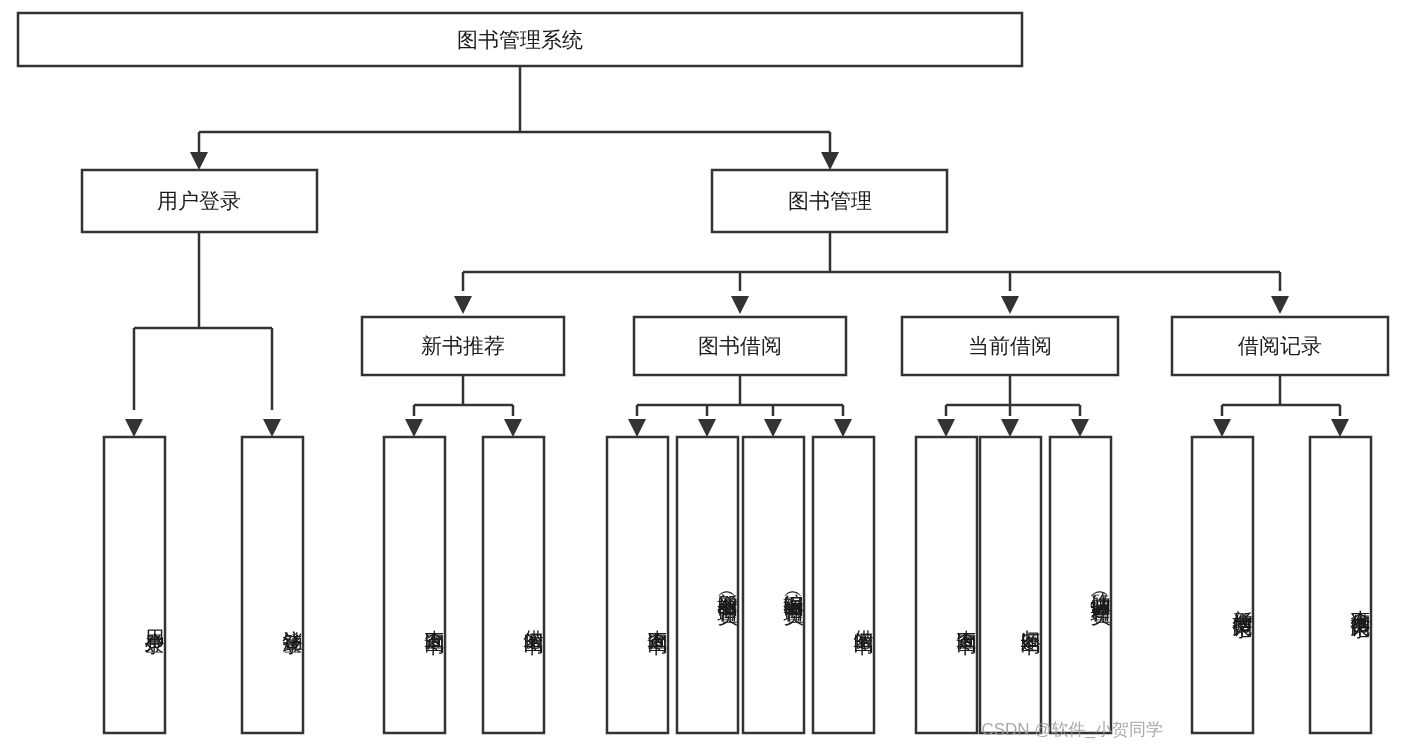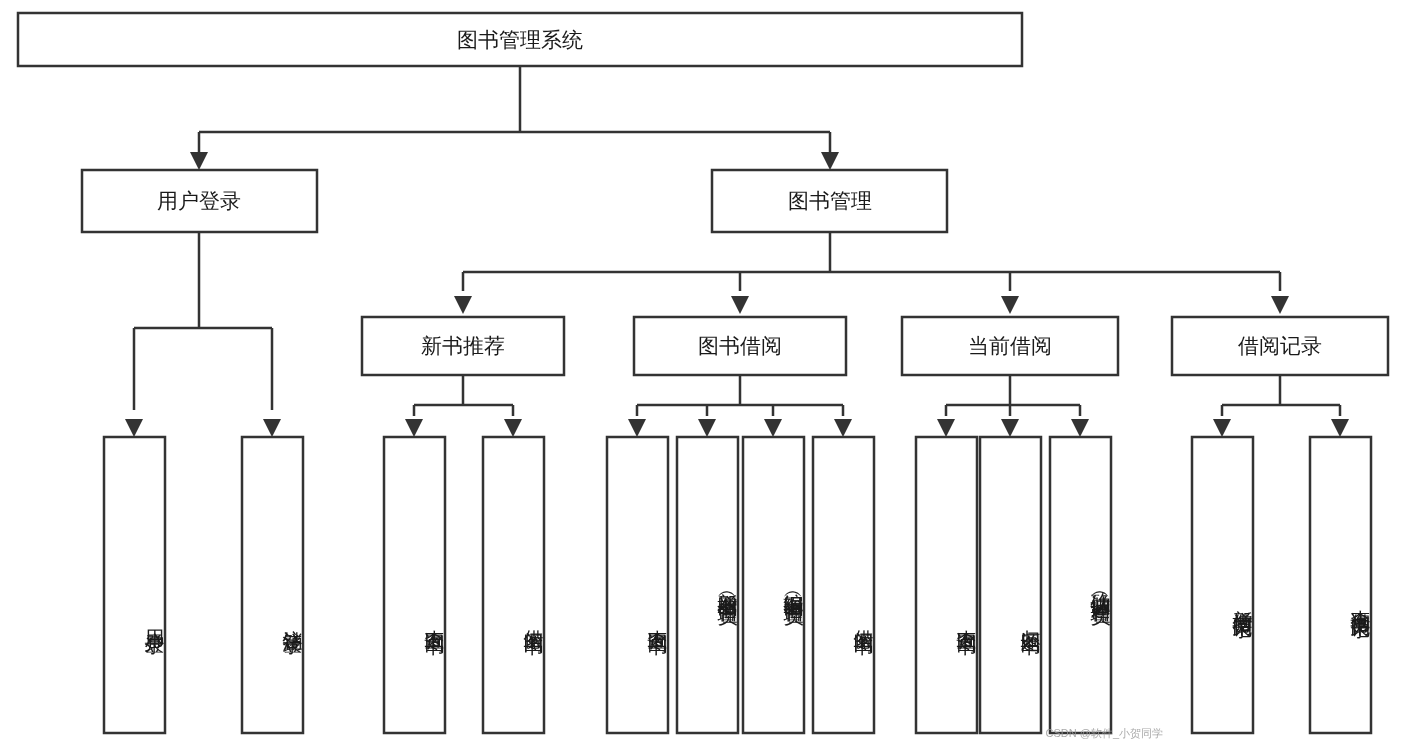--- a/index.html
+++ b/index.html
@@ -60,21 +60,21 @@
     align-items: flex-start;
     justify-content: center;
     white-space: nowrap;
     pointer-events: none;
   }
   .watermark {
     position: absolute;
     right: 8px;
     bottom: 6px;
     font-family: "Liberation Sans", "DejaVu Sans", sans-serif;
-    font-size: 11px;
+    font-size: 17px;
     color: #9a9a9a;
     white-space: nowrap;
     opacity: 0.85;
   }
 </style>
 </head>
 <body>
 
 <div id="diagram-root">
 

